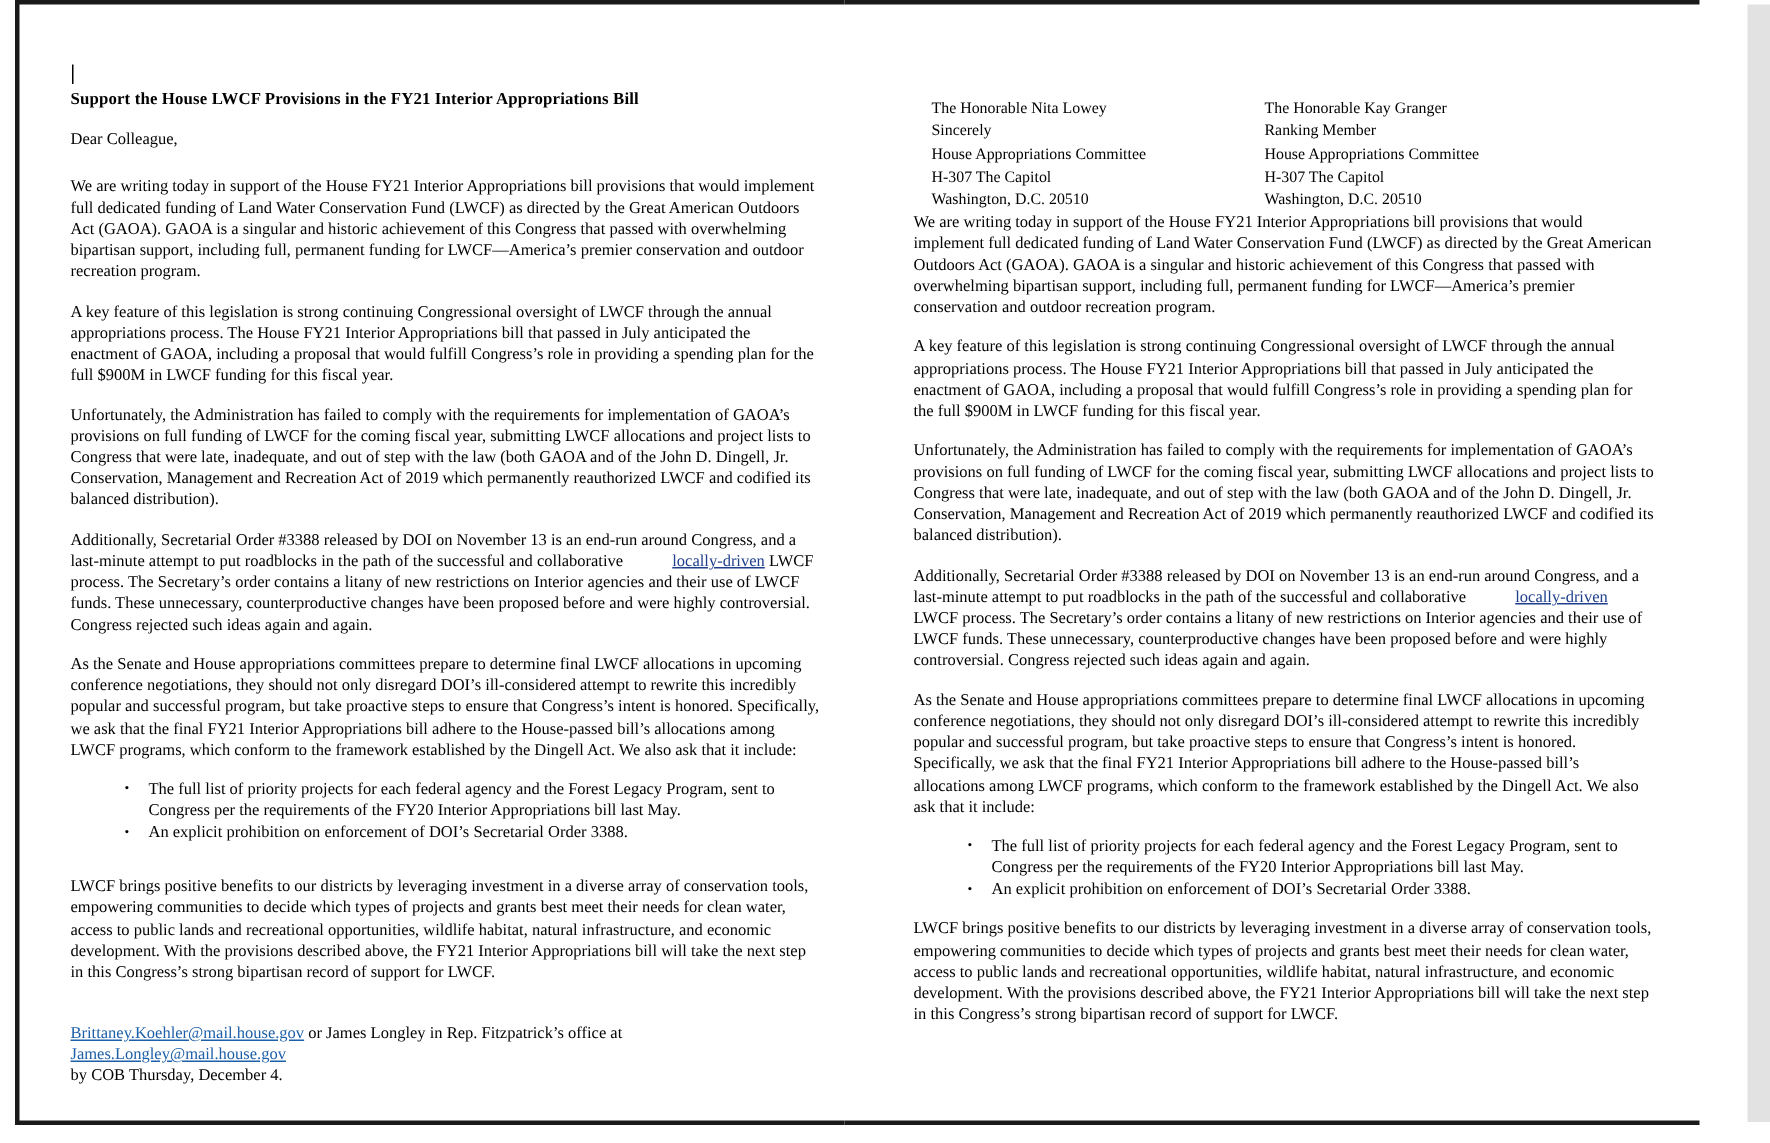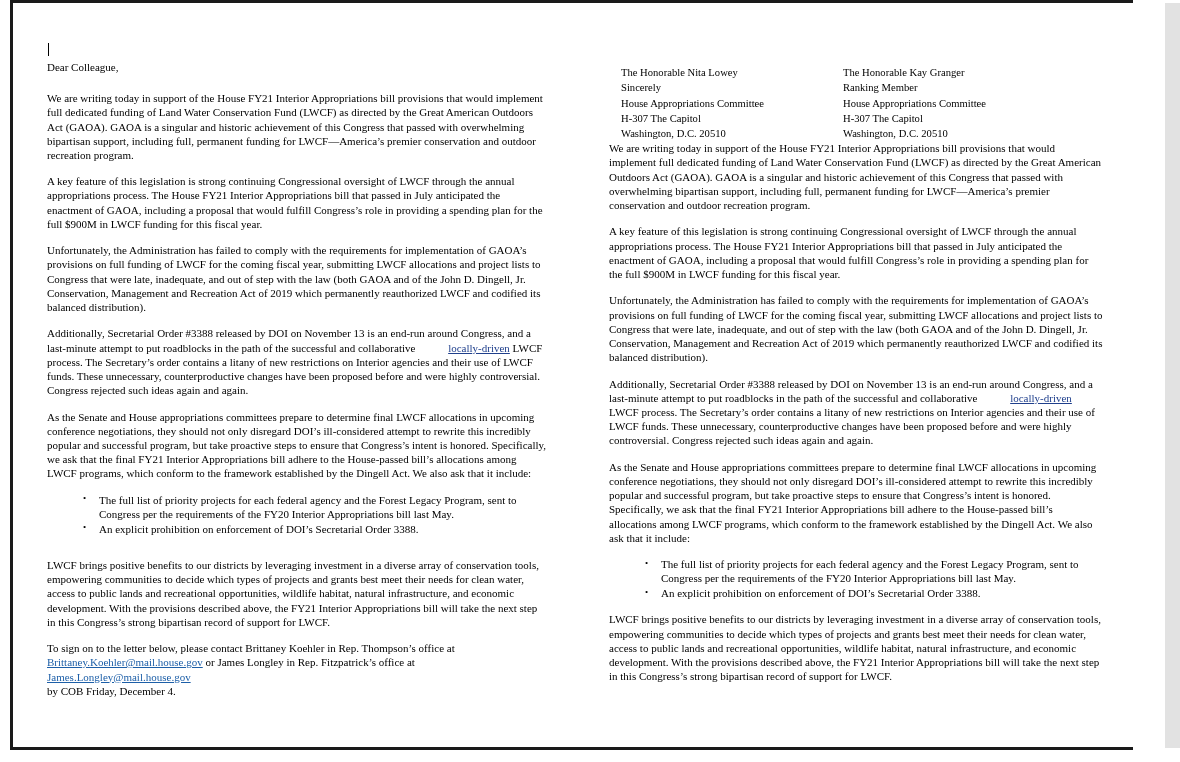--- a/index.html
+++ b/index.html
@@ -164,41 +164,42 @@
 </head>
 <body>
 
 <div class="workspace">
 
   <div class="page page-left">
     <div class="page-body">
 
       <span class="caret"></span>
 
+      <div class="doc-title">Support the House LWCF Provisions in the FY21 Interior Appropriations Bill</div>
 
       <div class="salutation">Dear Colleague,</div>
 
       <p class="para">We are writing today in support of the House FY21 Interior Appropriations bill provisions that would implement full dedicated funding of Land Water Conservation Fund (LWCF) as directed by the Great American Outdoors Act (GAOA).  GAOA is a singular and historic achievement of this Congress that passed with overwhelming bipartisan support, including full, permanent funding for LWCF—America’s premier conservation and outdoor recreation program.</p>
 
       <p class="para">A key feature of this legislation is strong continuing Congressional oversight of LWCF through the annual appropriations process. The House FY21 Interior Appropriations bill that passed in July anticipated the enactment of GAOA, including a proposal that would fulfill Congress’s role in providing a spending plan for the full $900M in LWCF funding for this fiscal year.</p>
 
       <p class="para">Unfortunately, the Administration has failed to comply with the requirements for implementation of GAOA’s provisions on full funding of LWCF for the coming fiscal year, submitting LWCF allocations and project lists to Congress that were late, inadequate, and out of step with the law (both GAOA and of the John D. Dingell, Jr. Conservation, Management and Recreation Act of 2019 which permanently reauthorized LWCF and codified its balanced distribution).</p>
 
       <p class="para"><span>Additionally, Secretarial Order #3388 released by DOI on November 13 is an end-run around Congress, and a last-minute attempt to put roadblocks in the path of the successful and collaborative </span><a class="lnk-dark" href="#">locally-driven</a><span> LWCF process.  The Secretary’s order contains a litany of new restrictions on Interior agencies and their use of LWCF funds. These unnecessary, counterproductive changes have been proposed before and were highly controversial.  Congress rejected such ideas again and again.</span></p>
 
       <p class="para">As the Senate and House appropriations committees prepare to determine final LWCF allocations in upcoming conference negotiations, they should not only disregard DOI’s ill-considered attempt to rewrite this incredibly popular and successful program, but take proactive steps to ensure that Congress’s intent is honored.  Specifically, we ask that the final FY21 Interior Appropriations bill adhere to the House-passed bill’s allocations among LWCF programs, which conform to the framework established by the Dingell Act.  We also ask that it include:</p>
 
       <ul class="bullets">
         <li>The full list of priority projects for each federal agency and the Forest Legacy Program, sent to Congress per the requirements of the FY20 Interior Appropriations bill last May.</li>
         <li>An explicit prohibition on enforcement of DOI’s Secretarial Order 3388.</li>
       </ul>
 
       <p class="para spaced-top">LWCF brings positive benefits to our districts by leveraging investment in a diverse array of conservation tools, empowering communities to decide which types of projects and grants best meet their needs for clean water, access to public lands and recreational opportunities, wildlife habitat, natural infrastructure, and economic development.  With the provisions described above, the FY21 Interior Appropriations bill will take the next step in this Congress’s strong bipartisan record of support for LWCF.</p>
 
-      <p class="para"><span>To sign on to the letter below, please contact Brittaney Koehler in Rep. Thompson’s office at</span><br><a class="lnk" href="#">Brittaney.Koehler@mail.house.gov</a><span> or James Longley in Rep. Fitzpatrick’s office at </span><a class="lnk" href="#">James.Longley@mail.house.gov</a><br><span>by COB Friday, December 4.</span></p>
+      <p class="para"><br><a class="lnk" href="#">Brittaney.Koehler@mail.house.gov</a><span> or James Longley in Rep. Fitzpatrick’s office at </span><a class="lnk" href="#">James.Longley@mail.house.gov</a><br><span>by COB Thursday, December 4.</span></p>
 
 
     </div>
   </div>
 
   <div class="page-gutter"></div>
 
   <div class="page page-right">
     <div class="page-body">
 

